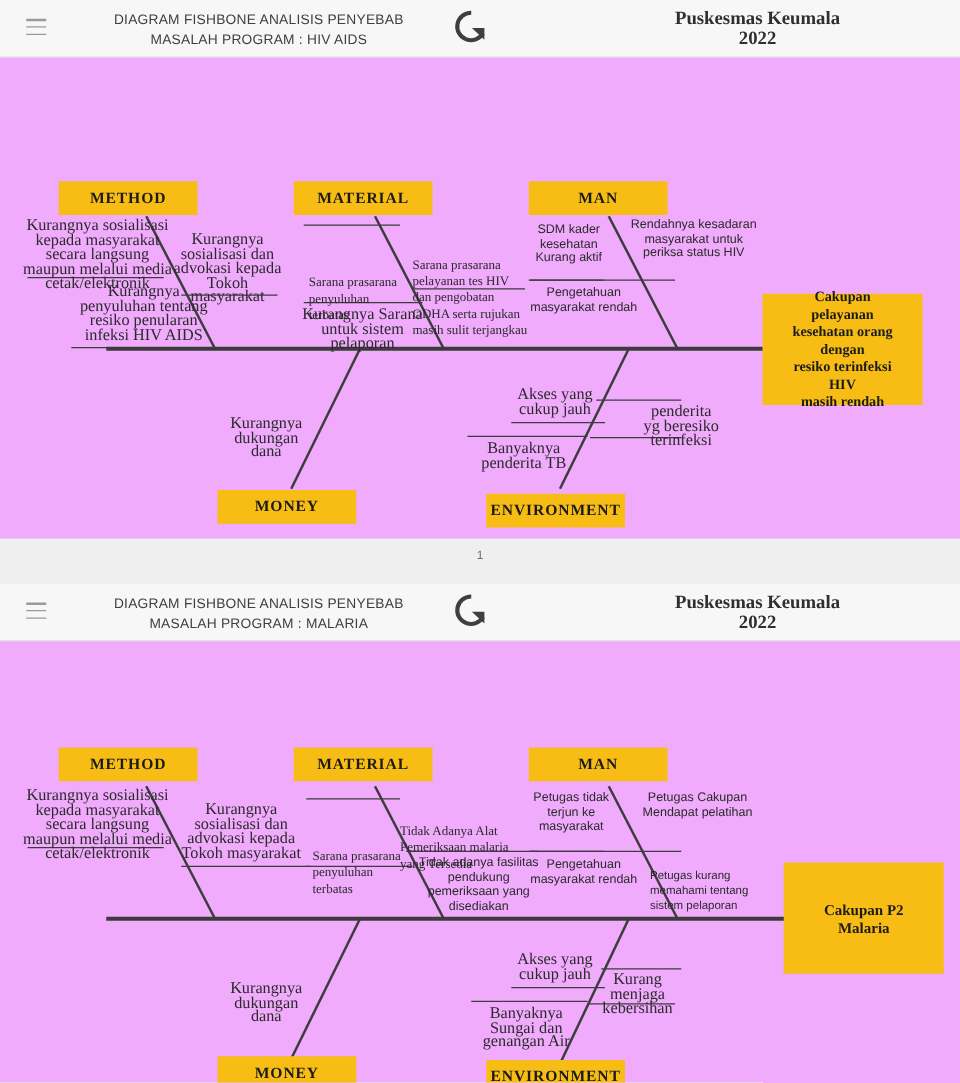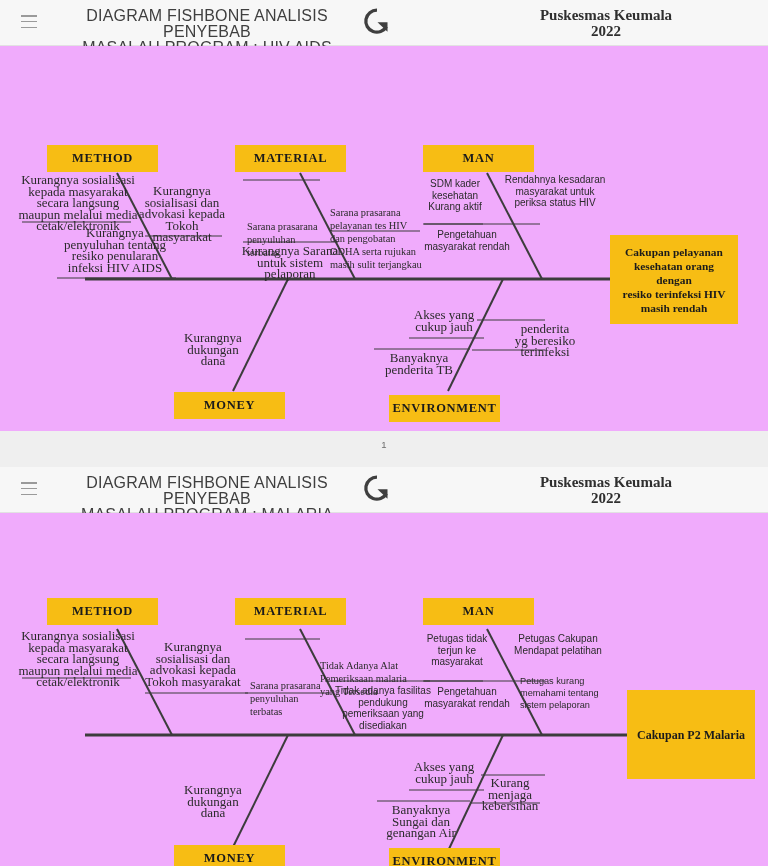--- a/index.html
+++ b/index.html
@@ -25,21 +25,21 @@
     width: 16px; height: 13px;
     display: flex; flex-direction: column; justify-content: space-between;
     cursor: pointer;
   }
   .hamburger span { display:block; height: 1.5px; background: #9a9a9a; width: 100%; }
 
   .doc-title {
     position: absolute; left: 57px; top: 8px;
     width: 300px;
     text-align: center;
-    font-size: 16px;
+    font-size: 11px;
     letter-spacing: .2px;
     color: #3f3f3f;
     line-height: 16px;
     font-family: "Liberation Sans", sans-serif;
   }
   .doc-title .l2 { display:block; }
 
   .brand-logo {
     position: absolute; left: 362px; top: 6px;
     width: 30px; height: 32px;
@@ -75,21 +75,21 @@
   .effect-box {
     position: absolute;
     background: #f7bd14;
     color: #1b1b1b;
     font-family: "Liberation Serif", serif;
     font-weight: bold;
     display: flex; align-items: center; justify-content: center;
     text-align: center;
     line-height: 14px;
     font-size: 11.4px;
-    padding: 4px;
+    padding: 16px;
   }
 
   .cause {
     position: absolute;
     color: #2b2b2b;
     text-align: center;
     line-height: 11.5px;
   }
   .cause.serif { font-family: "Liberation Serif", serif; font-size: 13px; }
   .cause.sans  { font-family: "Liberation Sans", sans-serif; font-size: 10px; }
@@ -263,21 +263,21 @@
     <div class="cause serif" style="left:18px; top:117px; width:120px;">Kurangnya sosialisasi kepada masyarakat secara langsung maupun melalui media cetak/elektronik</div>
     <div class="cause serif" style="left:138px; top:128px; width:110px;">Kurangnya sosialisasi dan advokasi kepada Tokoh masyarakat</div>
 
     <div class="cause serif-l" style="left:250px; top:130px; width:76px;">Sarana prasarana penyuluhan terbatas</div>
     <div class="cause sans" style="left:330px; top:172px; width:106px;">Tidak adanya fasilitas pendukung pemeriksaan yang disediakan</div>
     <div class="cause serif-l" style="left:320px; top:110px; width:100px;">Tidak Adanya Alat Pemeriksaan malaria yang Tersedia</div>
 
     <div class="cause sans" style="left:420px; top:120px; width:74px;">Petugas tidak terjun ke masyarakat</div>
     <div class="cause sans" style="left:508px; top:120px; width:100px;">Petugas Cakupan Mendapat pelatihan</div>
     <div class="cause sans" style="left:422px; top:173px; width:90px;">Pengetahuan masyarakat rendah</div>
-    <div class="cause sans-l" style="left:520px; top:162px; width:100px;">Petugas kurang memahami tentang sistem pelaporan</div>
+    <div class="cause sans-l" style="left:520px; top:181px; width:100px;">Petugas kurang memahami tentang sistem pelaporan</div>
 
     <div class="cause serif" style="left:176px; top:271px; width:74px;">Kurangnya dukungan dana</div>
 
     <div class="cause serif" style="left:408px; top:248px; width:72px;">Akses yang cukup jauh</div>
     <div class="cause serif" style="left:481px; top:264px; width:58px;">Kurang menjaga kebersihan</div>
     <div class="cause serif" style="left:376px; top:291px; width:90px;">Banyaknya Sungai dan genangan Air</div>
   </div>
 
 </div>
 

